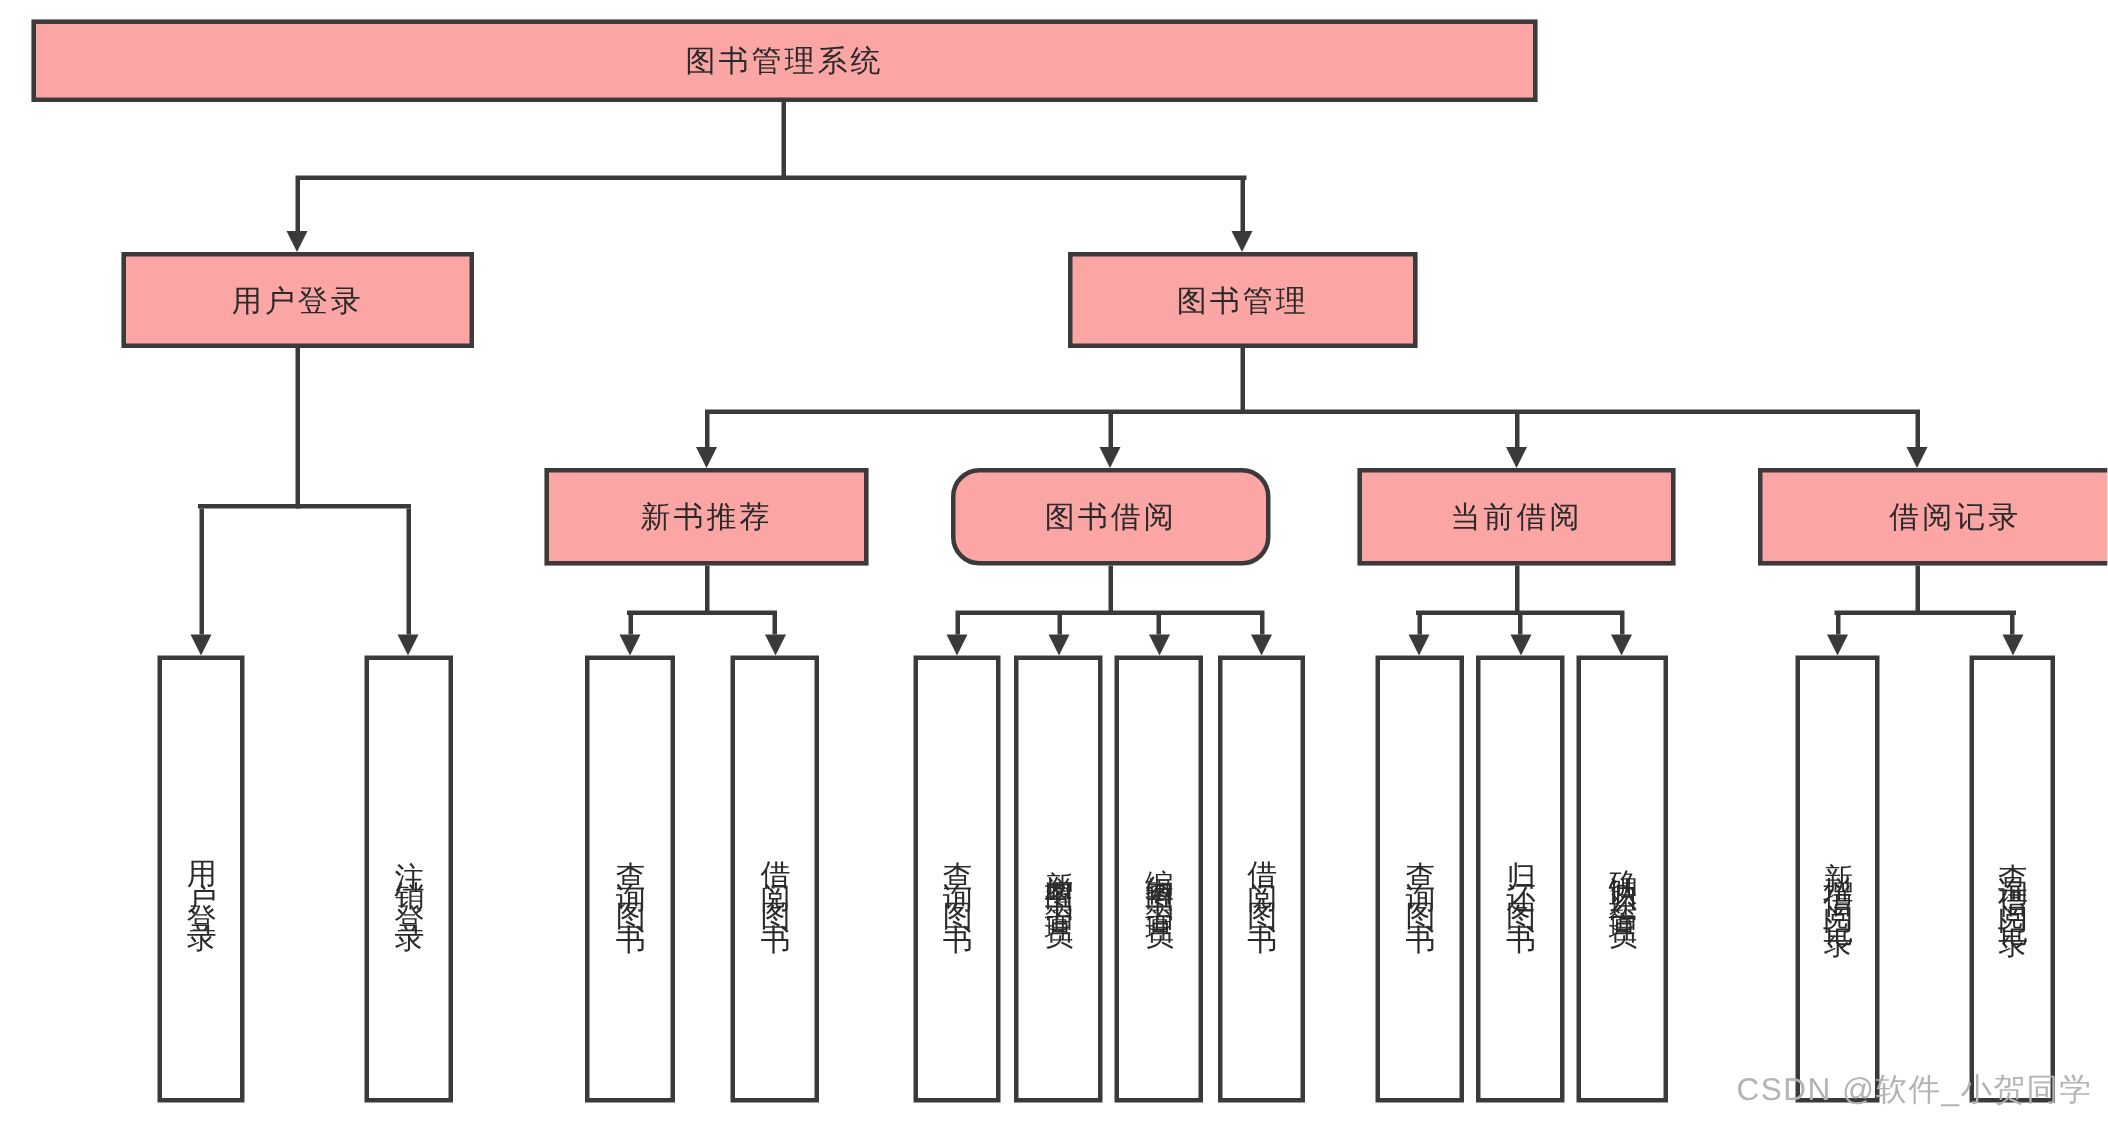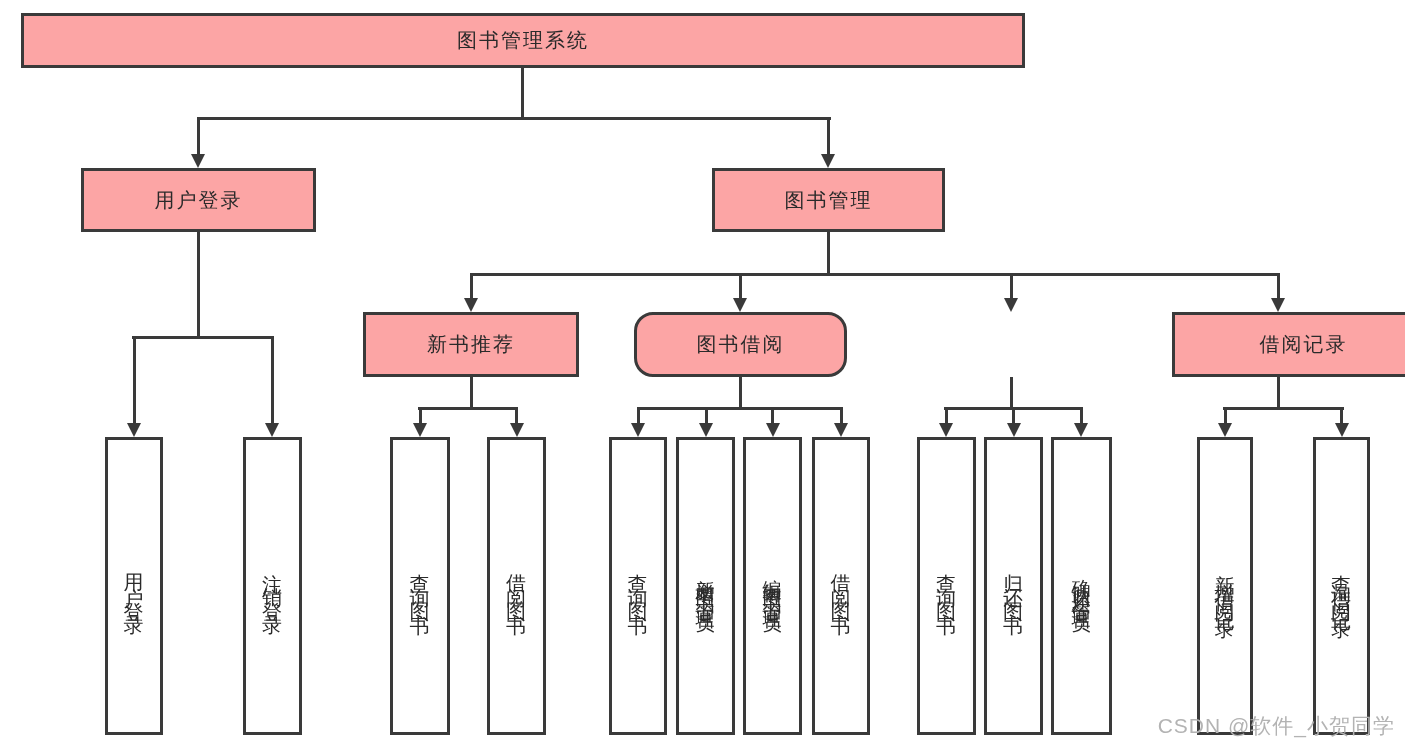--- a/index.html
+++ b/index.html
@@ -80,20 +80,23 @@
   <div class="arrow" style="left:738.5px;top:276px;height:22px;"></div>
   <div class="arrow" style="left:1009.5px;top:276px;height:22px;"></div>
   <div class="arrow" style="left:1276.5px;top:276px;height:22px;"></div>
 
   <div class="hbox" style="left:363px;top:312px;width:216px;height:65px;">
     <span>新书推荐</span>
   </div>
   <div class="hbox" style="left:634px;top:312px;width:213px;height:65px;border-radius:19px;">
     <span>图书借阅</span>
   </div>
+  <div class="hbox" style="left:905px;top:312px;width:212px;height:65px;">
+    <span>当前借阅</span>
+  </div>
   <div class="hbox" style="left:1172px;top:312px;width:245px;height:65px;padding-left:18px;">
     <span>借阅记录</span>
   </div>
 
   <div class="vline" style="left:469.5px;top:377px;height:33px;"></div>
   <div class="hline" style="left:418px;top:407px;width:100px;"></div>
   <div class="arrow" style="left:418.5px;top:410px;height:13px;"></div>
   <div class="arrow" style="left:515px;top:410px;height:13px;"></div>
 
   <div class="vline" style="left:738.5px;top:377px;height:33px;"></div>

